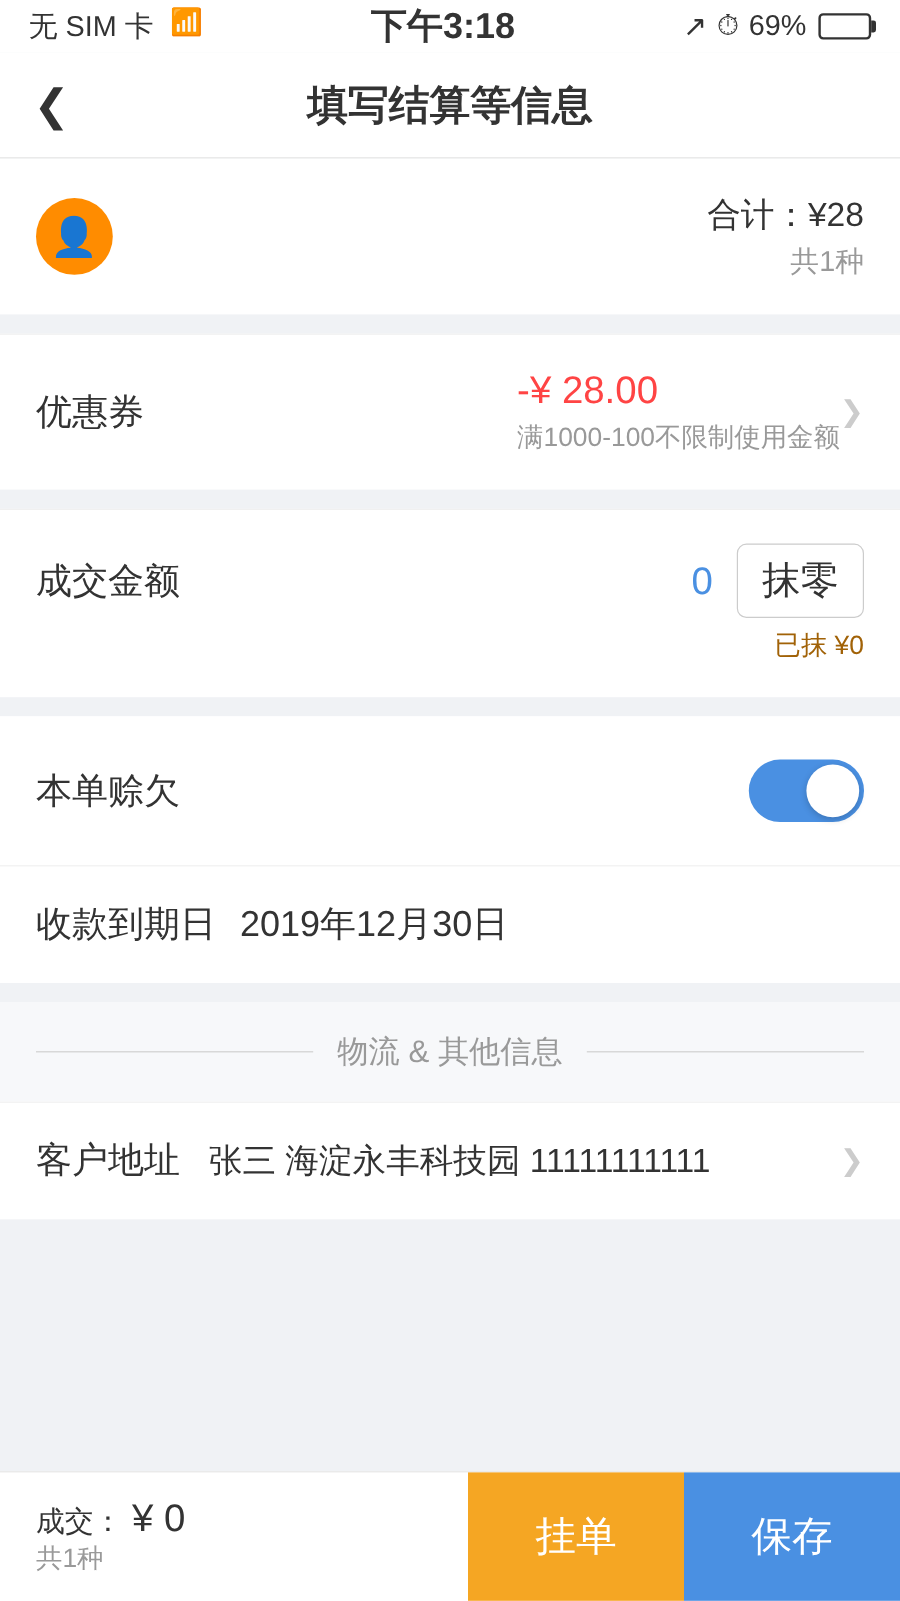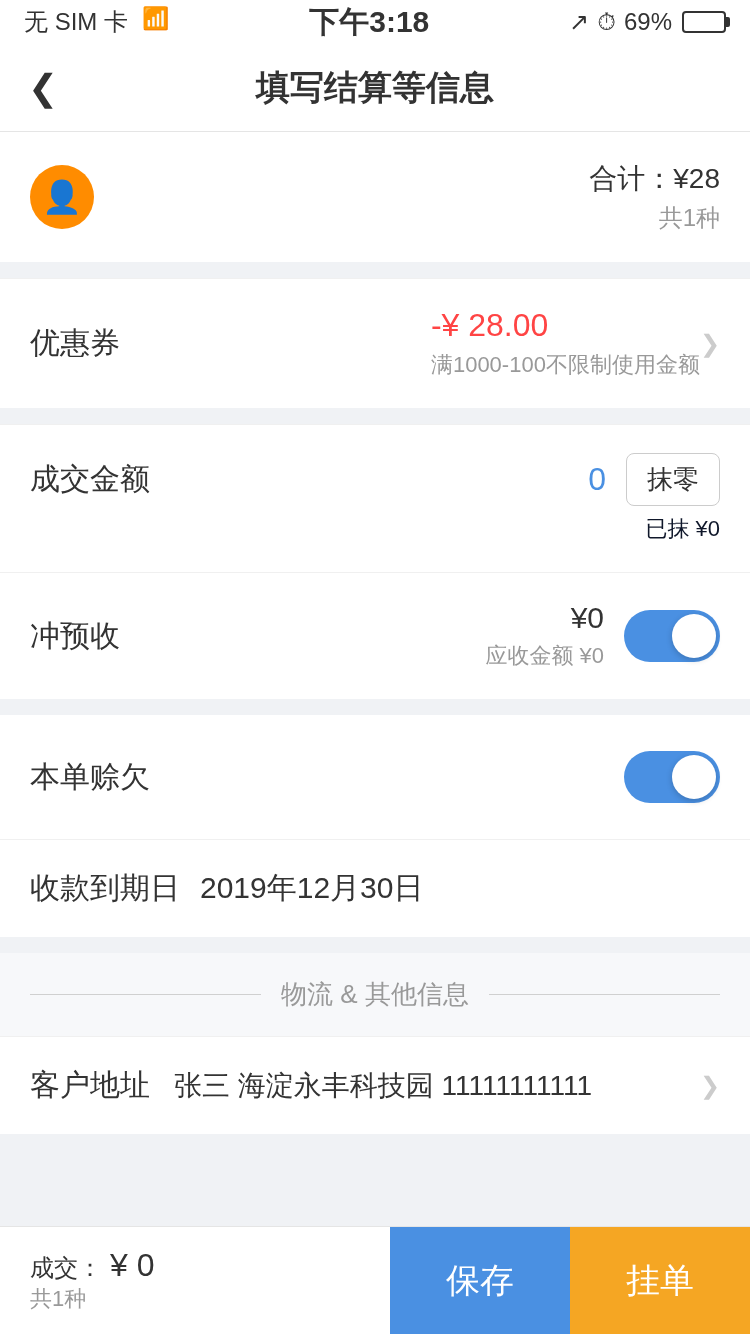--- a/index.html
+++ b/index.html
@@ -197,27 +197,27 @@
     .trans-value {
       font-size: 32px;
       color: #4a90e2;
       font-weight: 500;
     }
     .round-btn {
       border: 1px solid #ccc;
       background: #fff;
       border-radius: 8px;
       padding: 8px 20px;
-      font-size: 26px;
+      font-size: 32px;
       color: #333;
       cursor: pointer;
     }
     .trans-sub {
       font-size: 22px;
-      color: #0f172a;
+      color: #a16207;
       margin-top: 8px;
       text-align: right;
     }
 
     
     .prepay-row {
       padding: 28px 30px;
       background: #fff;
       border-top: 1px solid #f0f0f0;
       display: flex;
@@ -445,32 +445,20 @@
     <div class="trans-top">
       <span class="trans-label">成交金额</span>
       <div class="trans-right">
         <span class="trans-value">0</span>
         <button class="round-btn">抹零</button>
       </div>
     </div>
     <div class="trans-sub">已抹  ¥0</div>
   </div>
 
-  <div class="prepay-row">
-    <span class="prepay-label">冲预收</span>
-    <div class="prepay-right">
-      <div class="prepay-values">
-        <div class="prepay-amount">¥0</div>
-        <div class="prepay-sub">应收金额 ¥0</div>
-      </div>
-      <div class="toggle">
-        <div class="toggle-knob"></div>
-      </div>
-    </div>
-  </div>
 </div>
 
 <div class="section">
   <div class="overdue-row">
     <span class="overdue-label">本单赊欠</span>
     <div class="toggle">
       <div class="toggle-knob"></div>
     </div>
   </div>
 
@@ -497,15 +485,15 @@
 <div class="bottom-spacer"></div>
 
 <div class="bottom-bar">
   <div class="bottom-left">
     <div style="display:flex;align-items:baseline;gap:8px;">
       <span class="bottom-trans-label">成交：</span>
       <span class="bottom-trans-amount">¥ 0</span>
     </div>
     <div class="bottom-trans-count">共1种</div>
   </div>
+  <div class="bottom-btn btn-hold">挂单</div>
   <div class="bottom-btn btn-save">保存</div>
-  <div class="bottom-btn btn-hold">挂单</div>
 </div>
 
 </body></html>

